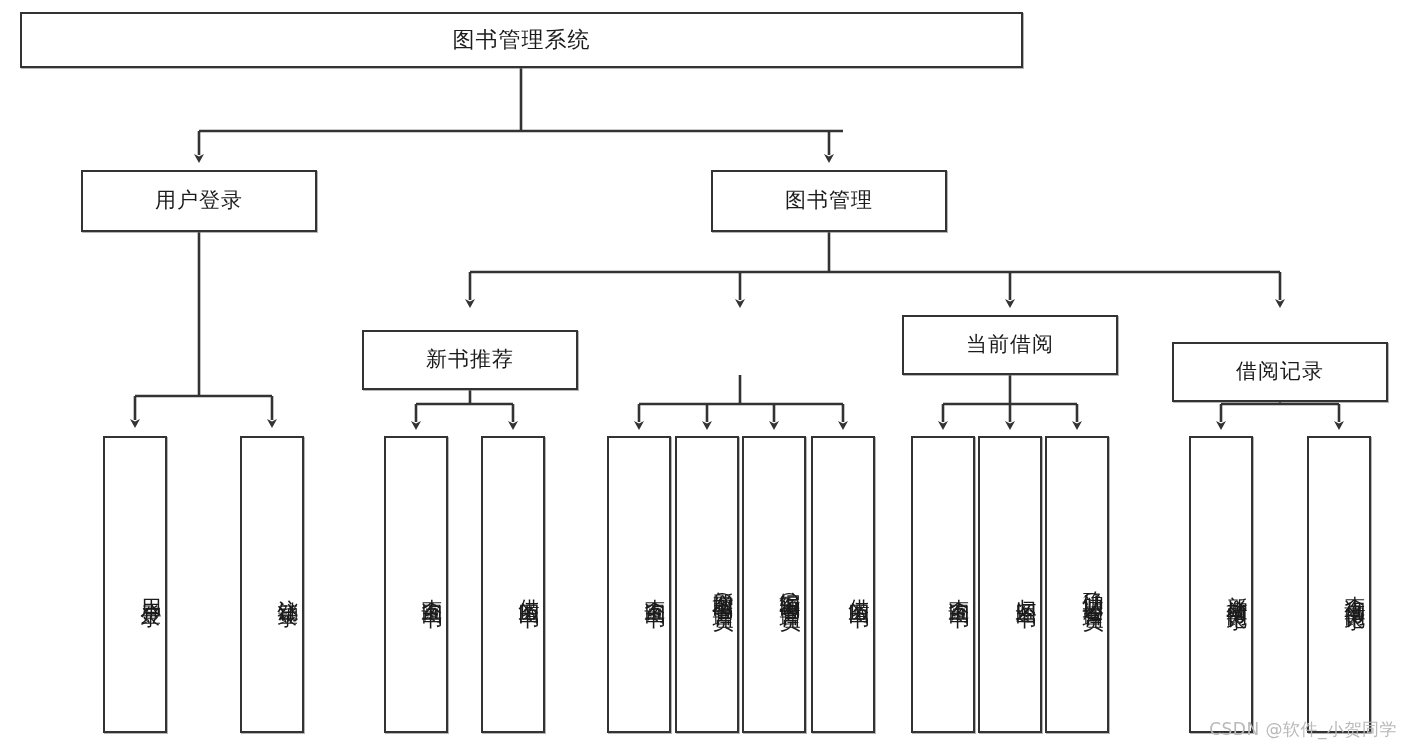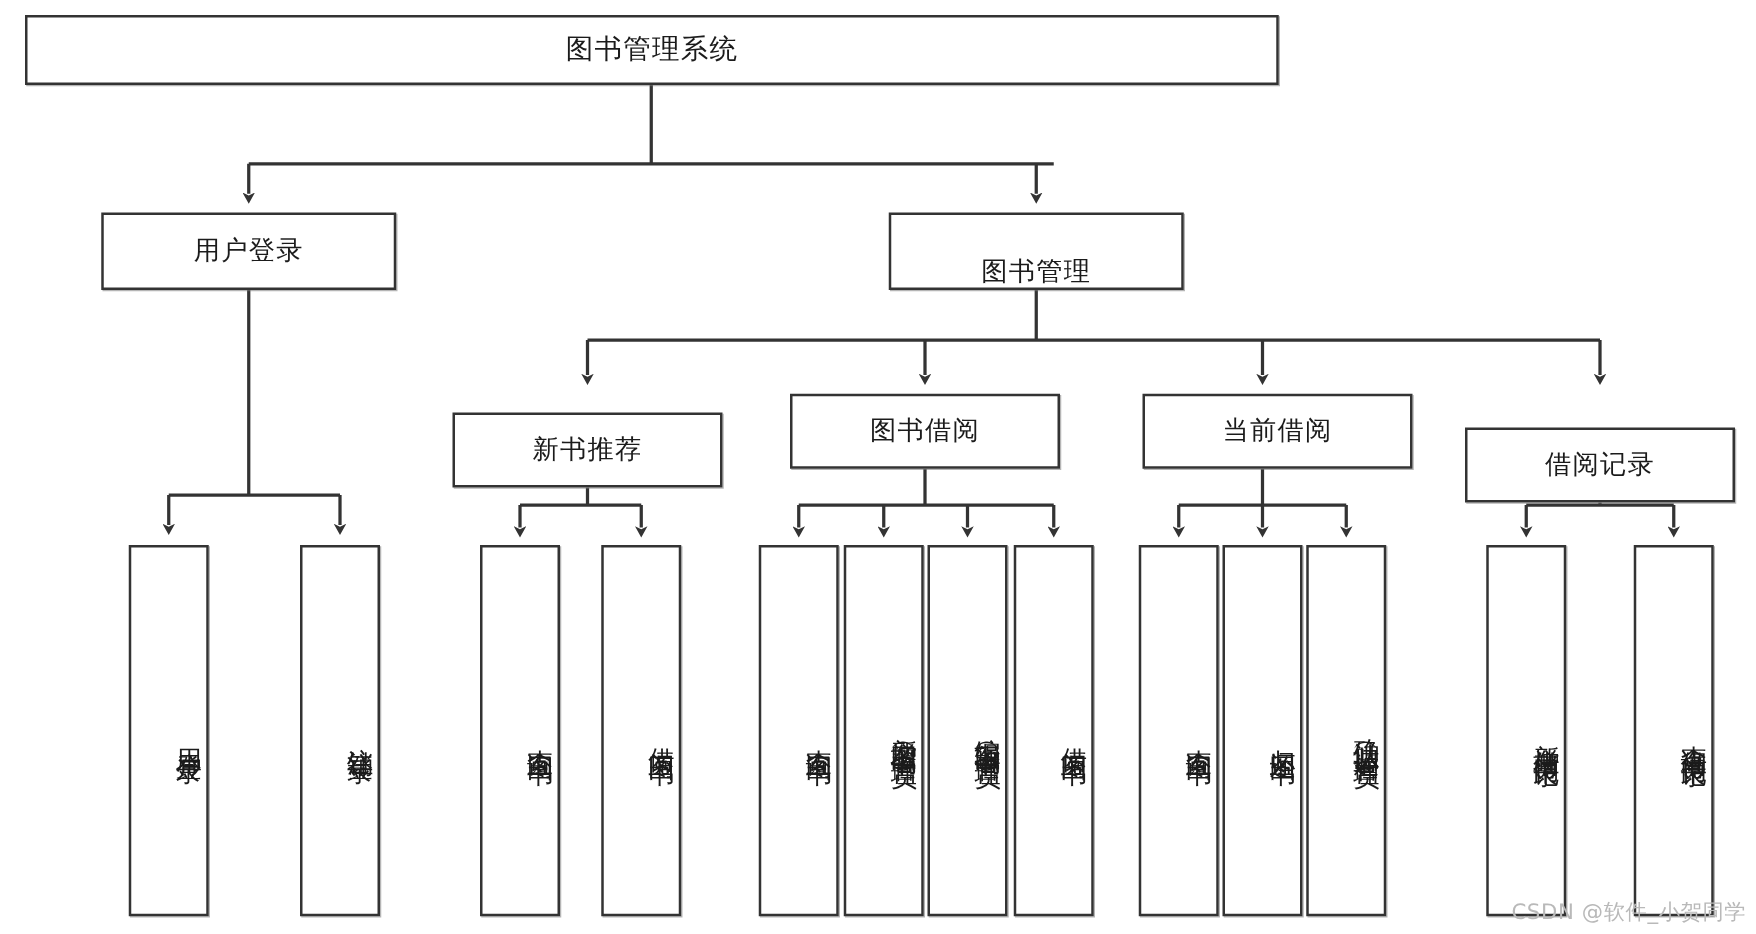--- a/index.html
+++ b/index.html
@@ -127,31 +127,28 @@
     </g>
   </svg>
 
   <div class="node h root" style="left:20px; top:12px; width:1003px; height:56px;">
     <span>图书管理系统</span>
   </div>
 
   <div class="node h" style="left:81px; top:170px; width:236px; height:62px;">
     <span>用户登录</span>
   </div>
-  <div class="node h" style="left:711px; top:170px; width:236px; height:62px;align-items:flex-end;">
+  <div class="node h" style="left:711px; top:170px; width:236px; height:62px;">
     <span>图书管理</span>
   </div>
 
   <div class="node h" style="left:362px; top:330px; width:216px; height:60px;">
     <span>新书推荐</span>
   </div>
-  <div class="node h" style="left:632px; top:315px; width:216px; height:60px;">
-    <span>图书借阅</span>
-  </div>
-  <div class="node h" style="left:902px; top:315px; width:216px; height:60px;margin-left:12px;">
+  <div class="node h" style="left:902px; top:315px; width:216px; height:60px;">
     <span>当前借阅</span>
   </div>
   <div class="node h" style="left:1172px; top:315px; width:216px; height:60px;margin-top:27px;">
     <span>借阅记录</span>
   </div>
 
   <div class="node v" style="left:103px; top:436px; width:64px; height:297px;">
     <span class="vtext">用户登录</span>
   </div>
   <div class="node v" style="left:240px; top:436px; width:64px; height:297px;">

